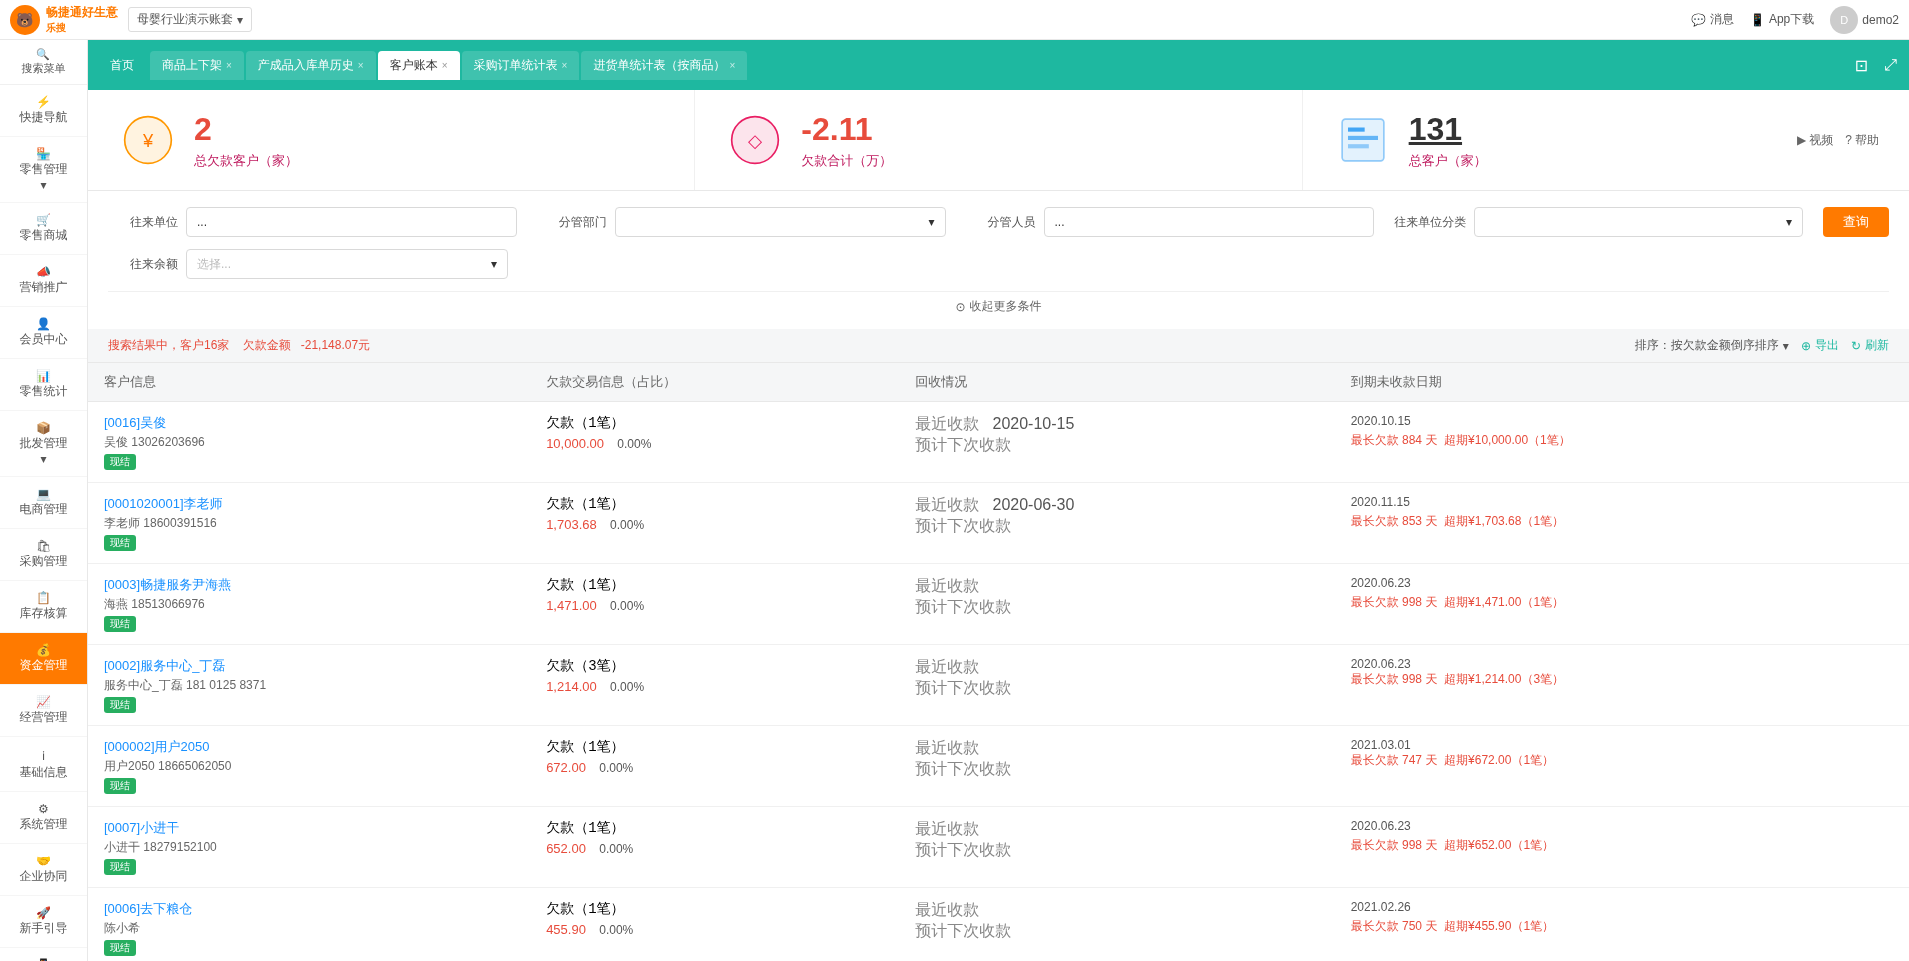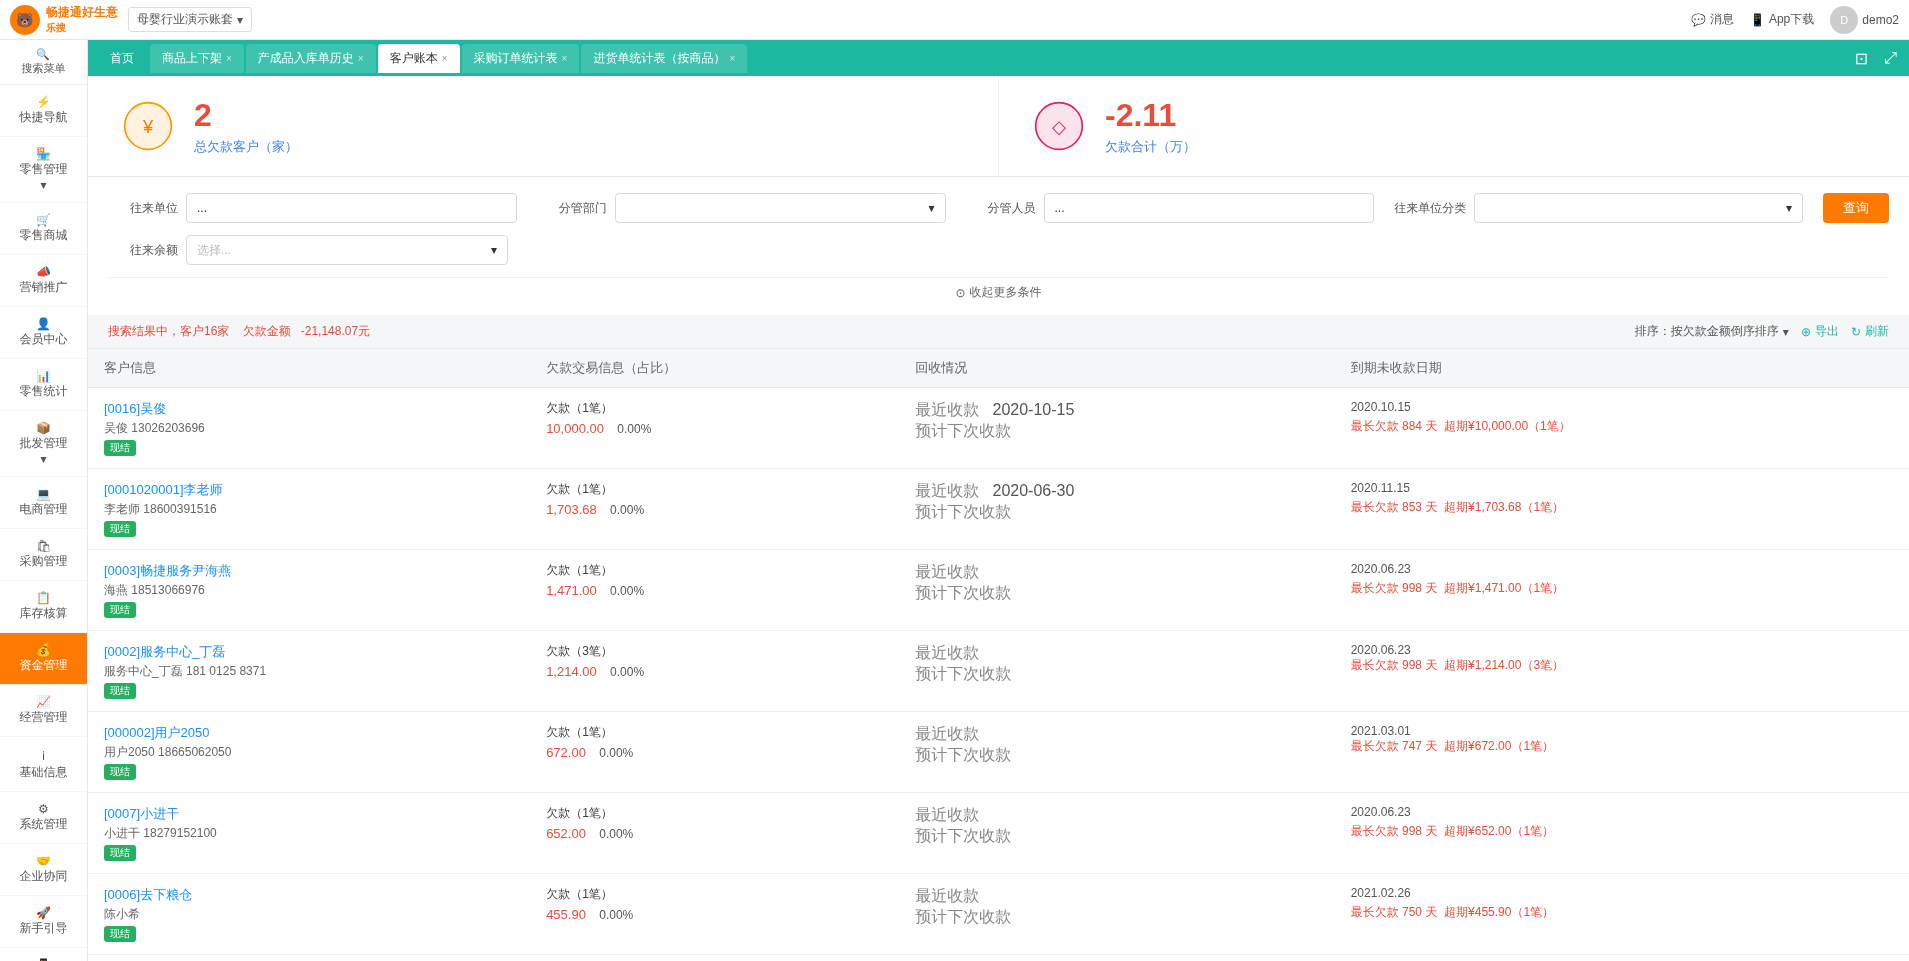--- a/index.html
+++ b/index.html
@@ -23,21 +23,21 @@
     
     .sidebar { width: 88px; background: #fff; border-right: 1px solid #e8e8e8; display: flex; flex-direction: column; overflow-y: auto; }
     .sidebar-search { padding: 8px; text-align: center; font-size: 11px; color: #555; cursor: pointer; border-bottom: 1px solid #f0f0f0; }
     .sidebar-nav-item { padding: 10px 6px; text-align: center; font-size: 12px; color: #555; cursor: pointer; border-bottom: 1px solid #f5f5f5; }
     .sidebar-nav-item.active { background: #ff7a00; color: white; }
 
     
     .content-area { flex: 1; display: flex; flex-direction: column; overflow: hidden; }
 
     
-    .tab-bar { display: flex; align-items: center; background: #1eb8a0; height: 36px; padding: 0 8px; gap: 2px; }
+    .tab-bar { display: flex; align-items: center; background: #1eb8a0; height: 50px; padding: 0 8px; gap: 2px; }
     .tab-item { display: flex; align-items: center; gap: 4px; padding: 6px 12px; border-radius: 4px 4px 0 0; font-size: 12px; color: #fff; cursor: pointer; background: rgba(255,255,255,0.15); }
     .tab-item.active { background: #fff; color: #333; }
     .tab-item .tab-close { font-size: 10px; color: rgba(255,255,255,0.7); cursor: pointer; }
     .tab-item.active .tab-close { color: #999; }
     .tab-home { padding: 6px 14px; font-size: 12px; color: #fff; cursor: pointer; }
     .tab-bar-right { margin-left: auto; display: flex; gap: 8px; }
     .tab-bar-btn { color: white; font-size: 16px; cursor: pointer; padding: 4px; }
 
     
     .page-content { flex: 1; overflow-y: auto; background: #f5f6f7; padding: 0; }
@@ -45,21 +45,21 @@
     
     .summary-cards { display: flex; background: #fff; border-bottom: 1px solid #e8e8e8; }
     .summary-card { flex: 1; display: flex; align-items: center; padding: 20px 30px; gap: 16px; border-right: 1px solid #f0f0f0; }
     .summary-card:last-child { border-right: none; }
     .card-icon { width: 60px; height: 60px; display: flex; align-items: center; justify-content: center; }
     .card-icon svg { width: 50px; height: 50px; }
     .card-info { display: flex; flex-direction: column; gap: 4px; }
     .card-value { font-size: 32px; font-weight: bold; }
     .card-value.red { color: #e74c3c; }
     .card-value.dark { color: #333; text-decoration: underline; }
-    .card-label { font-size: 13px; color: #3b82f6; }
+    .card-label { font-size: 13px; color: #be185d; }
     .card-top-right { margin-left: auto; display: flex; gap: 12px; align-items: center; font-size: 12px; color: #666; }
 
     
     .filter-area { background: #fff; padding: 16px 20px 8px; margin: 0; }
     .filter-row { display: flex; align-items: center; gap: 20px; margin-bottom: 12px; }
     .filter-item { display: flex; align-items: center; gap: 8px; flex: 1; }
     .filter-label { font-size: 12px; color: #555; white-space: nowrap; min-width: 70px; text-align: right; }
     .filter-input { flex: 1; border: 1px solid #d9d9d9; border-radius: 4px; padding: 5px 10px; font-size: 12px; display: flex; align-items: center; justify-content: space-between; cursor: pointer; background: #fff; height: 30px; }
     .filter-select { flex: 1; border: 1px solid #d9d9d9; border-radius: 4px; padding: 5px 10px; font-size: 12px; display: flex; align-items: center; justify-content: space-between; cursor: pointer; background: #fff; height: 30px; }
     .filter-placeholder { color: #bbb; }
@@ -76,21 +76,21 @@
 
     
     .data-table { width: 100%; border-collapse: collapse; background: #fff; }
     .table-wrapper { padding: 0 0 20px; }
     .data-table th { background: #f5f6f7; padding: 10px 16px; text-align: left; font-size: 13px; color: #666; font-weight: 500; border-bottom: 1px solid #e8e8e8; }
     .data-table td { padding: 12px 16px; border-bottom: 1px solid #f0f0f0; vertical-align: top; font-size: 12px; }
     .customer-name { color: #1890ff; text-decoration: none; font-size: 13px; font-weight: 500; cursor: pointer; }
     .customer-phone { color: #666; font-size: 12px; margin-top: 2px; }
     .customer-badge { display: inline-block; background: #27ae60; color: white; font-size: 10px; padding: 1px 6px; border-radius: 3px; margin-top: 3px; }
     .debt-amount { color: #e74c3c; font-size: 13px; font-weight: 500; }
-    .debt-count { color: #404040; font-size: 12px; margin-bottom: 4px; }
+    .debt-count { color: #000000; font-size: 14px; margin-bottom: 4px; font-family: Liberation Mono, monospace; }
     .debt-ratio { color: #555; font-size: 12px; margin-left: 10px; }
     .payment-info { font-size: 16px; color: #555; }
     .payment-label { color: #888; }
     .overdue-badge { color: #e74c3c; cursor: pointer; font-size: 12px; }
     .overdue-days { color: #e74c3c; font-size: 12px; }
     .overdue-date { color: #555; font-size: 12px; }
 
     
     ::-webkit-scrollbar { width: 6px; height: 6px; }
     ::-webkit-scrollbar-thumb { background: #ccc; border-radius: 3px; }
@@ -261,20 +261,44 @@
           <div class="summary-card">
             <div class="card-icon">
               <svg viewBox="0 0 60 60" fill="none">
                 <circle cx="30" cy="30" r="28" fill="#fce4ec" stroke="#e91e63" stroke-width="2"></circle>
                 <text x="30" y="38" text-anchor="middle" font-size="22" fill="#e91e63">◇</text>
               </svg>
             </div>
             <div class="card-info">
               <div class="card-value red">-2.11</div>
               <div class="card-label">欠款合计（万）</div>
+            </div>
+          </div>
+          <div class="summary-card">
+            <div class="card-icon">
+              <svg viewBox="0 0 60 60" fill="none">
+                <rect x="5" y="5" width="50" height="50" rx="4" fill="#e3f2fd" stroke="#90caf9" stroke-width="2"></rect>
+                <rect x="12" y="25" width="36" height="5" fill="#64b5f6"></rect>
+                <rect x="12" y="35" width="25" height="5" fill="#90caf9"></rect>
+                <rect x="12" y="15" width="20" height="5" fill="#42a5f5"></rect>
+              </svg>
+            </div>
+            <div class="card-info">
+              <div class="card-value dark">131</div>
+              <div class="card-label">总客户（家）</div>
+            </div>
+            <div class="card-top-right">
+              <span style="display:flex;align-items:center;gap:3px;cursor:pointer;">
+                <span>▶</span>
+                <span>视频</span>
+              </span>
+              <span style="display:flex;align-items:center;gap:3px;cursor:pointer;">
+                <span>?</span>
+                <span>帮助</span>
+              </span>
             </div>
           </div>
         </div>
 
         <div class="filter-area">
           <div class="filter-row">
             <div class="filter-item">
               <span class="filter-label">往来单位</span>
               <div class="filter-input">
                 <span>...</span>

